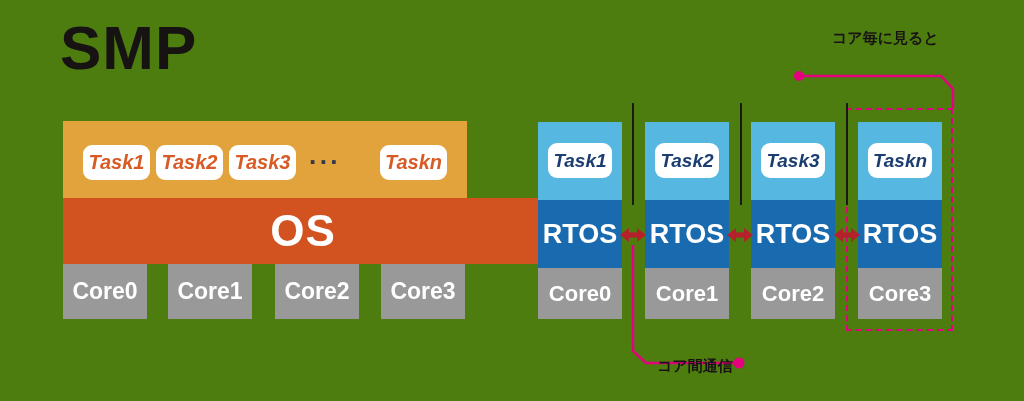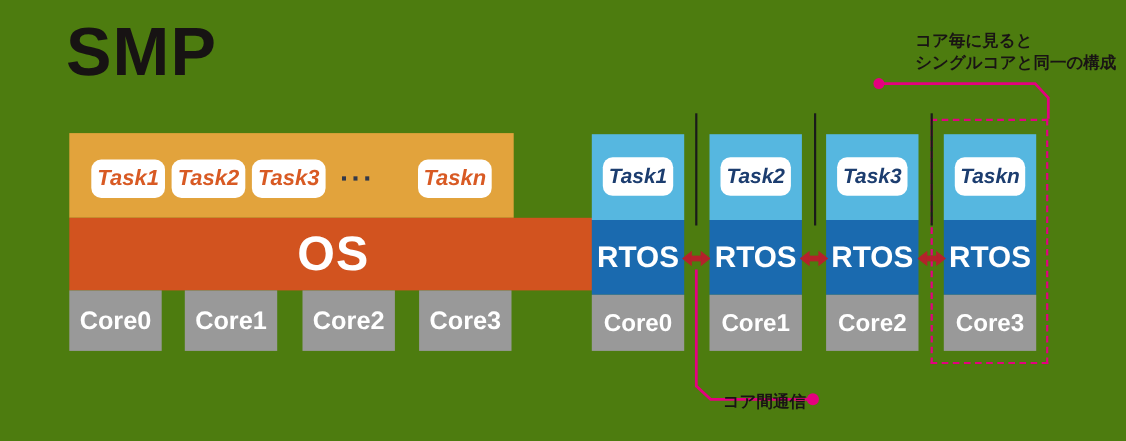--- a/index.html
+++ b/index.html
@@ -135,17 +135,16 @@
 
   <svg class="leader-svg">
     <path d="M799 76 H941 L953 89 V108" fill="none" stroke="#E4007F" stroke-width="2.5"></path>
     <circle cx="799" cy="76" r="5" fill="#E4007F"></circle>
     <path d="M633 245 V351 L646 363 H737" fill="none" stroke="#E4007F" stroke-width="2.5"></path>
     <circle cx="739" cy="363" r="5.5" fill="#E4007F"></circle>
   </svg>
 
   <div class="anno anno-top">
     <div>コア毎に見ると</div>
-    <div>シングルコアと同一の構成</div>
   </div>
   <div class="anno anno-bottom">コア間通信</div>
 
 </div>
 
 </body></html>

